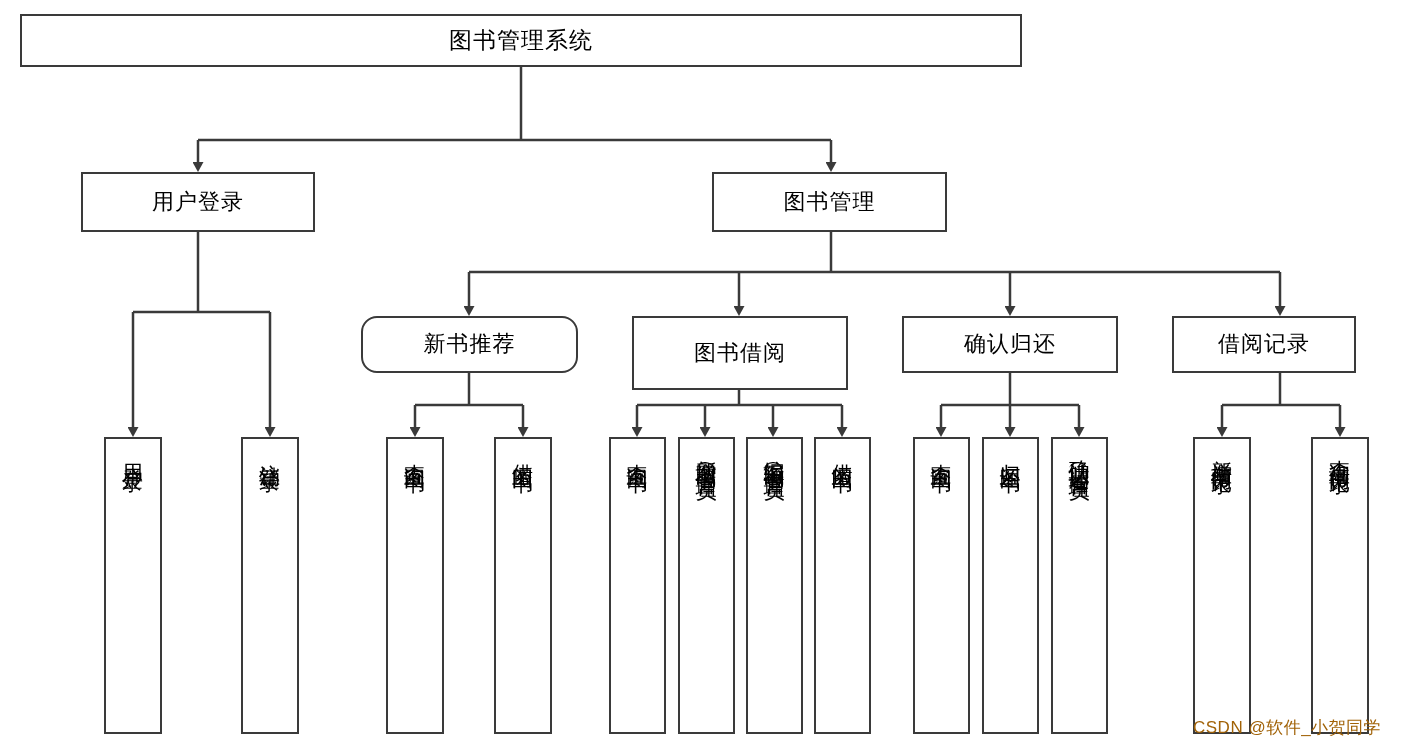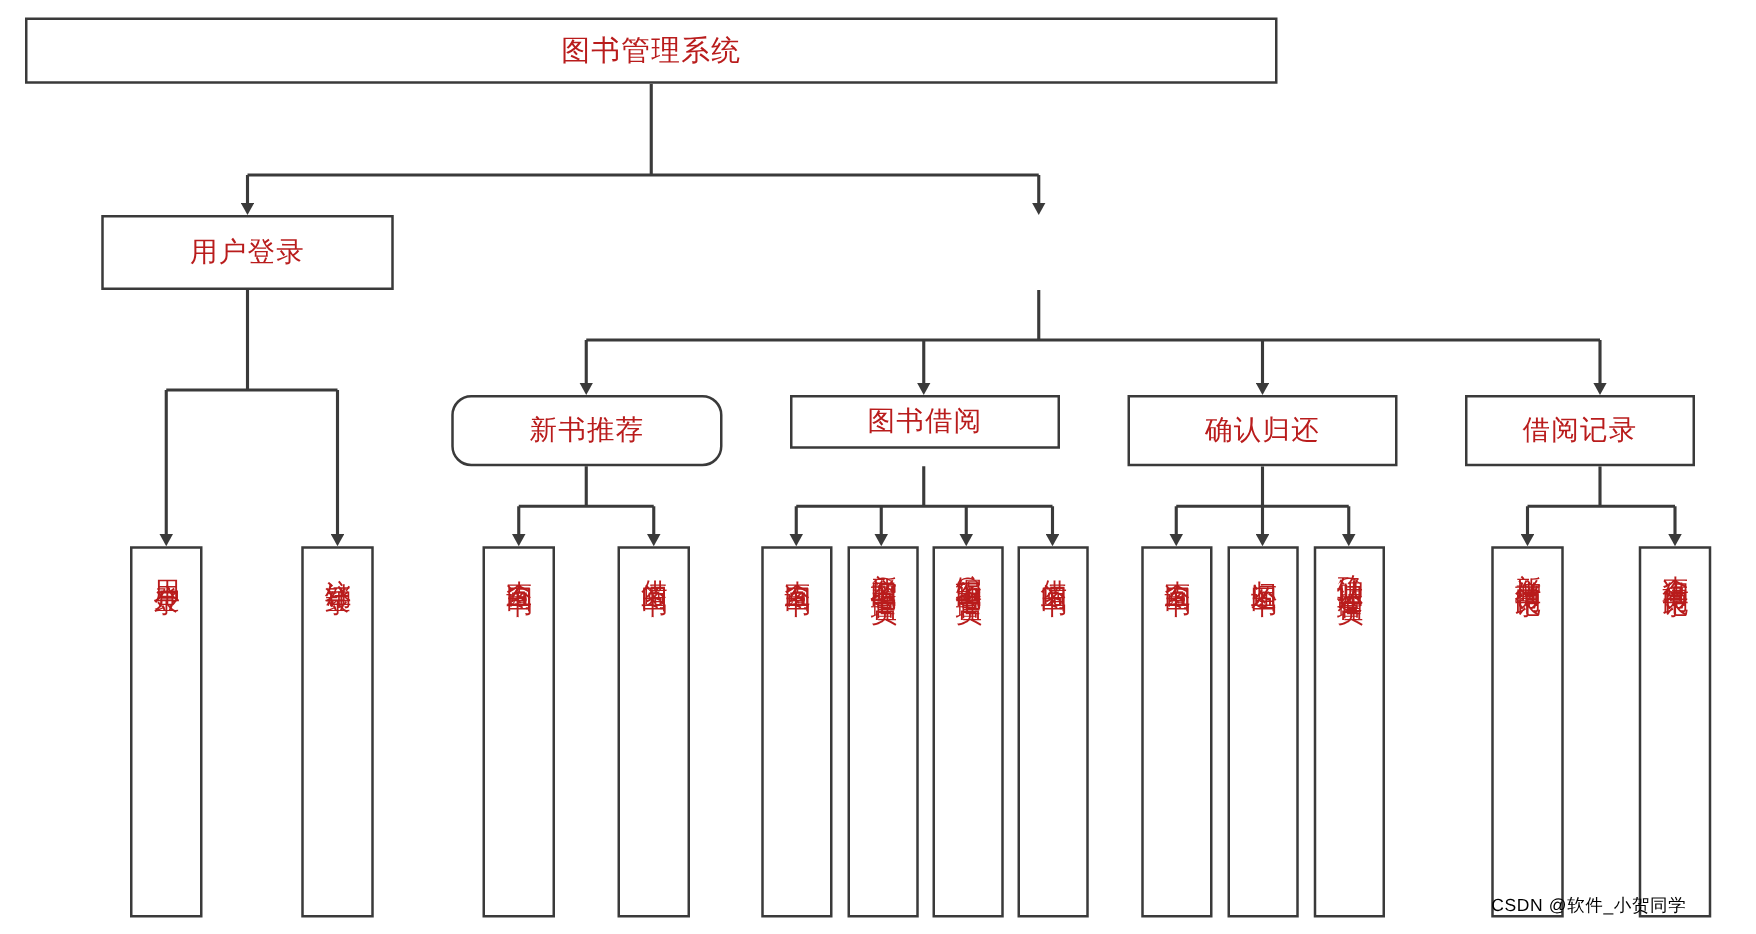--- a/index.html
+++ b/index.html
@@ -31,21 +31,21 @@
     position: absolute;
     box-sizing: border-box;
     background: #ffffff;
     border: 2px solid #3a3a3a;
     display: flex;
     align-items: center;
     justify-content: center;
     text-align: center;
   }
   .node .label {
-    color: #b91c1c;
+    color: #000000;
     line-height: 1.12;
     white-space: nowrap;
   }
   
   .node.h .label {
     font-size: 22px;
     letter-spacing: 1px;
   }
   .node.root .label {
     font-size: 23px;
@@ -62,22 +62,22 @@
     font-size: 21px;
     line-height: 1.0;
     letter-spacing: 3px;
     white-space: nowrap;
   }
   .node.v.tall {
     padding-top: 4px;
   }
   .watermark {
     position: absolute;
-    font-size: 14px;
-    color: #000000;
+    font-size: 17px;
+    color: #a16207;
     white-space: nowrap;
     letter-spacing: 0.5px;
   }
 </style>
 </head>
 <body>
 
 <div id="canvas">
 
   <svg class="connectors" viewBox="0 0 1405 747" xmlns="http://www.w3.org/2000/svg">
@@ -131,26 +131,29 @@
   </svg>
 
   <div class="node h root" style="left:20px; top:14px; width:1002px; height:53px;">
     <span class="label">图书管理系统</span>
   </div>
 
   <div class="node h" style="left:81px; top:172px; width:234px; height:60px;">
     <span class="label">用户登录</span>
   </div>
 
+  <div class="node h" style="left:712px; top:172px; width:235px; height:60px;">
+    <span class="label">图书管理</span>
+  </div>
 
   <div class="node h" style="left:361px; top:316px; width:217px; height:57px;border-radius:16px;">
     <span class="label">新书推荐</span>
   </div>
 
-  <div class="node h" style="left:632px; top:316px; width:216px; height:43px;">
+  <div class="node h" style="left:632px; top:316px; width:216px; height:74px;">
     <span class="label">图书借阅</span>
   </div>
 
   <div class="node h" style="left:902px; top:316px; width:216px; height:57px;">
     <span class="label">确认归还</span>
   </div>
 
   <div class="node h" style="left:1172px; top:316px; width:184px; height:57px;">
     <span class="label">借阅记录</span>
   </div>

